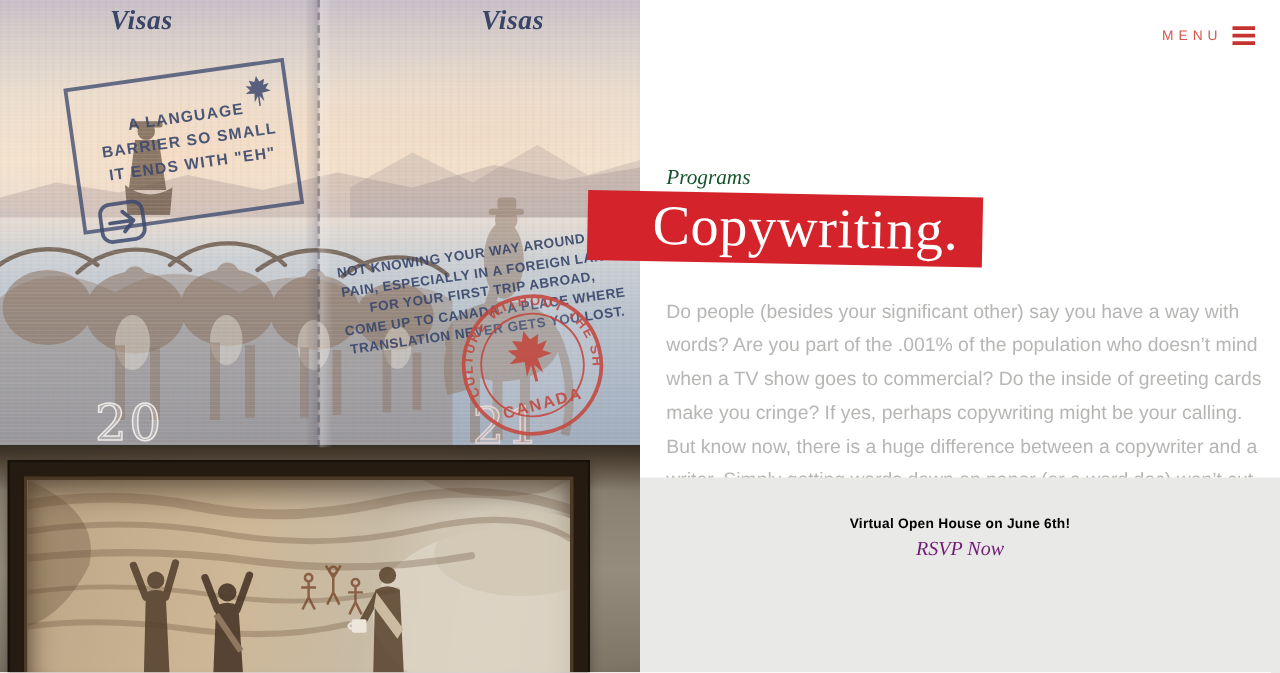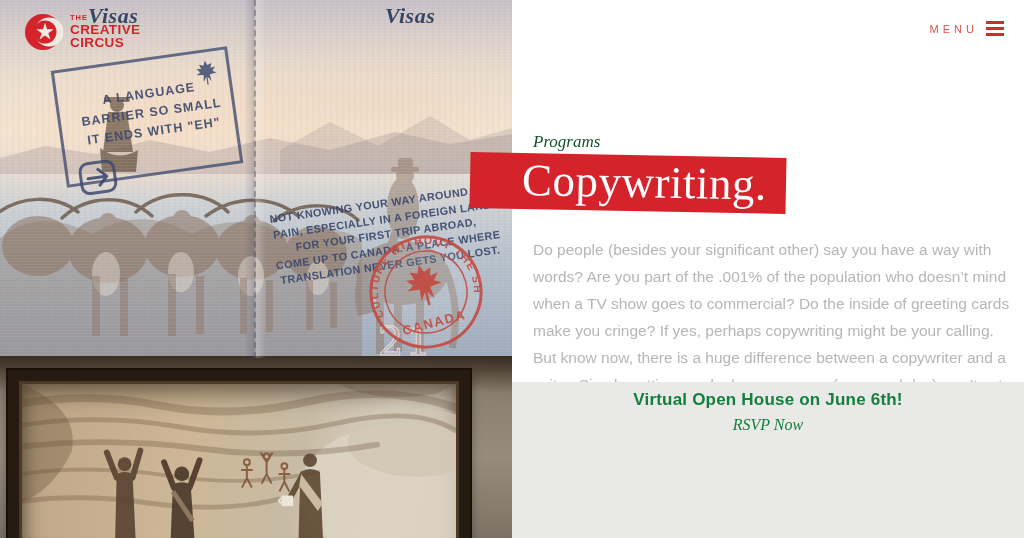--- a/index.html
+++ b/index.html
@@ -82,24 +82,24 @@
   .banner { position:absolute; left:-42px; top:155px; width:316px; height:56px; z-index:9;
     background:#d4232a; transform:rotate(1.1deg); }
   .banner h1 { font-family:"Liberation Serif", serif; font-weight:400; color:#fff;
     font-size:45px; line-height:54px; padding-left:52px; letter-spacing:.5px; white-space:nowrap; }
 
   .copy { position:absolute; left:21px; top:236px; width:478px; font-size:15.5px;
     line-height:27px; color:#b7b6b4; }
 
   .openhouse { position:absolute; left:0; top:382px; width:512px; height:156px; background:#e9e9e8;
     text-align:center; }
-  .openhouse h2 { margin-top:8px; font-size:17px; font-weight:700; color:#15803d; letter-spacing:.2px; }
+  .openhouse h2 { margin-top:31px; font-size:11px; font-weight:700; color:#000000; letter-spacing:.2px; }
   .openhouse p { margin:10px 26px 0; font-size:15px; line-height:27px; color:#a8a7a5; }
   .rsvp { display:inline-block; margin-top:6px; font-family:"Liberation Serif", serif; font-style:italic;
-    font-size:16px; color:#15803d; text-decoration:none; cursor:pointer; }
+    font-size:16px; color:#701a75; text-decoration:none; cursor:pointer; }
 </style>
 </head>
 <body>
 
 <div class="page">
 
   <section class="left-art">
     <div class="passport">
 
       <svg class="scene" viewBox="0 0 512 270">
@@ -202,20 +202,21 @@
           <text font-family="Liberation Sans, sans-serif" font-size="10.5" font-weight="700" letter-spacing="1.6" fill="#c4483f">
             <textPath href="#sealArc" startOffset="4">CULTURE WITHOUT THE SHOCK</textPath>
           </text>
           <g transform="translate(60,52) scale(1.35)">
             <path d="M0,-15 L2.5,-9 L8,-11 L6,-5 L12,-6 L8,-1 L13,2 L4,3 L5,12 L1,6 L0,14 L-1,6 L-5,12 L-4,3 L-13,2 L-8,-1 L-12,-6 L-6,-5 L-8,-11 L-2.5,-9 Z M-0.9,8 L0.9,8 L0.9,16 L-0.9,16 Z" fill="#c4483f"></path>
           </g>
           <text x="60" y="96" text-anchor="middle" font-family="Liberation Sans, sans-serif" font-size="13" font-weight="700" letter-spacing="1.5" fill="#c4483f">CANADA</text>
         </g>
       </svg>
 
+      <div class="pgnum pg20">20</div>
       <div class="pgnum pg21">21</div>
     </div>
 
     <div class="photo">
       <div class="frame">
         <div class="picture">
           <svg viewBox="0 0 440 176" preserveAspectRatio="none">
             <ellipse cx="390" cy="110" rx="110" ry="70" fill="#ddd4c4" opacity="0.85"></ellipse>
             <ellipse cx="400" cy="60" rx="70" ry="35" fill="#cfc4b0" opacity="0.7"></ellipse>
             <g stroke="rgba(92,70,48,0.28)" fill="none" stroke-linecap="round">
@@ -256,33 +257,20 @@
                 <path d="M283,92 L305,122 L300,130 L281,104 Z" fill="#cbb89d"></path>
                 <rect x="263" y="114" width="12" height="11" rx="1.5" fill="#f2ece2"></rect>
                 <path d="M263,117 q-5,2.5 0,5" stroke="#f2ece2" stroke-width="2" fill="none"></path>
               </g>
             </g>
           </svg>
         </div>
       </div>
     </div>
 
-    <a class="logo">
-      <svg width="40" height="40" viewBox="0 0 40 40">
-        <circle cx="19" cy="20" r="18" fill="#d4232a"></circle>
-        <circle cx="25" cy="20" r="14.5" fill="#f0ebe2"></circle>
-        <circle cx="21" cy="20" r="11.5" fill="#d4232a"></circle>
-        <path transform="translate(21,20) scale(1.15)" d="M0,-8 L1.8,-2.5 L7.6,-2.5 L2.9,1 L4.7,6.5 L0,3 L-4.7,6.5 L-2.9,1 L-7.6,-2.5 L-1.8,-2.5 Z" fill="#f0ebe2"></path>
-      </svg>
-      <span class="logo-text">
-        <span class="t1">THE</span>
-        <span class="t2">CREATIVE</span>
-        <span class="t3">CIRCUS</span>
-      </span>
-    </a>
   </section>
 
   <section class="right">
 
     <button class="menu">
       <span>MENU</span>
       <span class="burger">
           <i></i>
           <i></i>
           <i></i>

